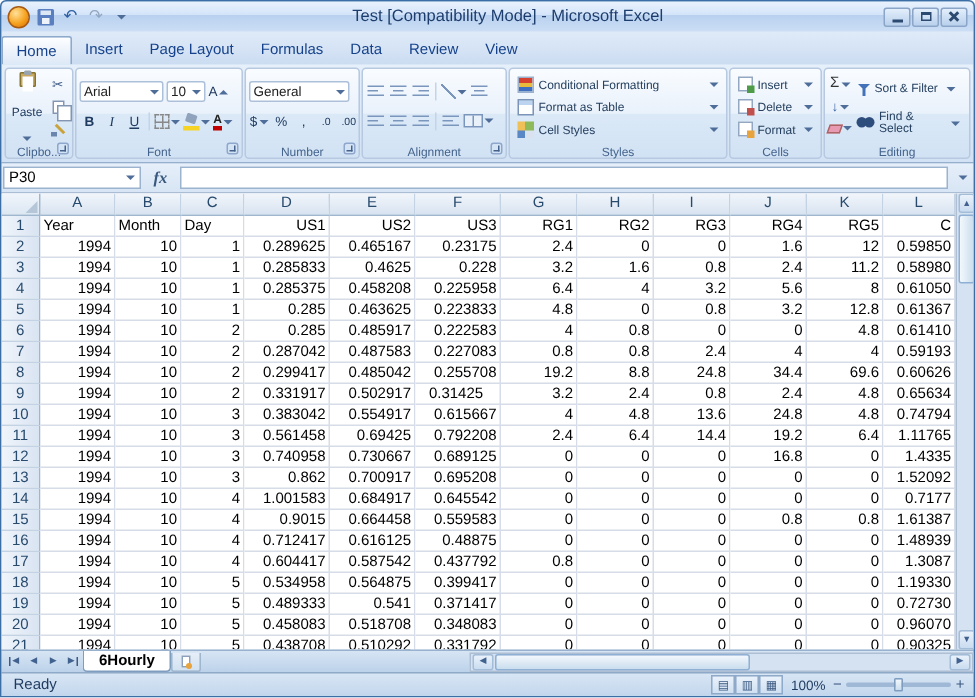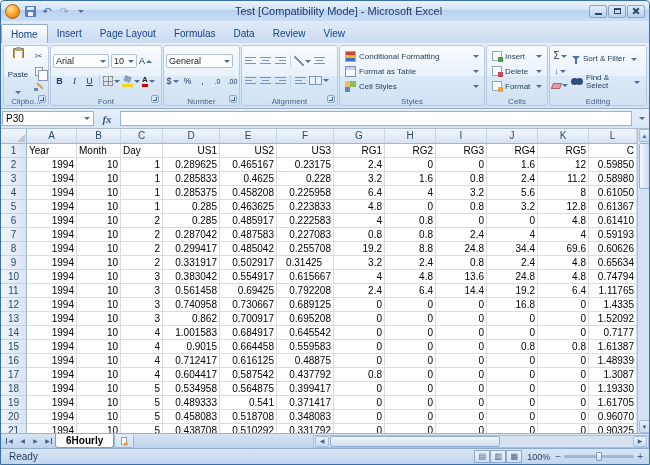--- a/index.html
+++ b/index.html
@@ -768,21 +768,21 @@
           <div class="g-cell" style="width: 44px;">10</div>
           <div class="g-cell" style="width: 42px;">5</div>
           <div class="g-cell" style="width: 57px;">0.489333</div>
           <div class="g-cell" style="width: 57px;">0.541</div>
           <div class="g-cell" style="width: 57px;">0.371417</div>
           <div class="g-cell" style="width: 51px;">0</div>
           <div class="g-cell" style="width: 51px;">0</div>
           <div class="g-cell" style="width: 51px;">0</div>
           <div class="g-cell" style="width: 51px;">0</div>
           <div class="g-cell" style="width: 51px;">0</div>
-          <div class="g-cell" style="width: 48px;">1.61705</div>
+          <div class="g-cell" style="width: 48px;">0.72730</div>
         </div>
         <div class="g-row">
           <div class="g-rh">20</div>
           <div class="g-cell" style="width: 50px;">1994</div>
           <div class="g-cell" style="width: 44px;">10</div>
           <div class="g-cell" style="width: 42px;">5</div>
           <div class="g-cell" style="width: 57px;">0.458083</div>
           <div class="g-cell" style="width: 57px;">0.518708</div>
           <div class="g-cell" style="width: 57px;">0.348083</div>
           <div class="g-cell" style="width: 51px;">0</div>

